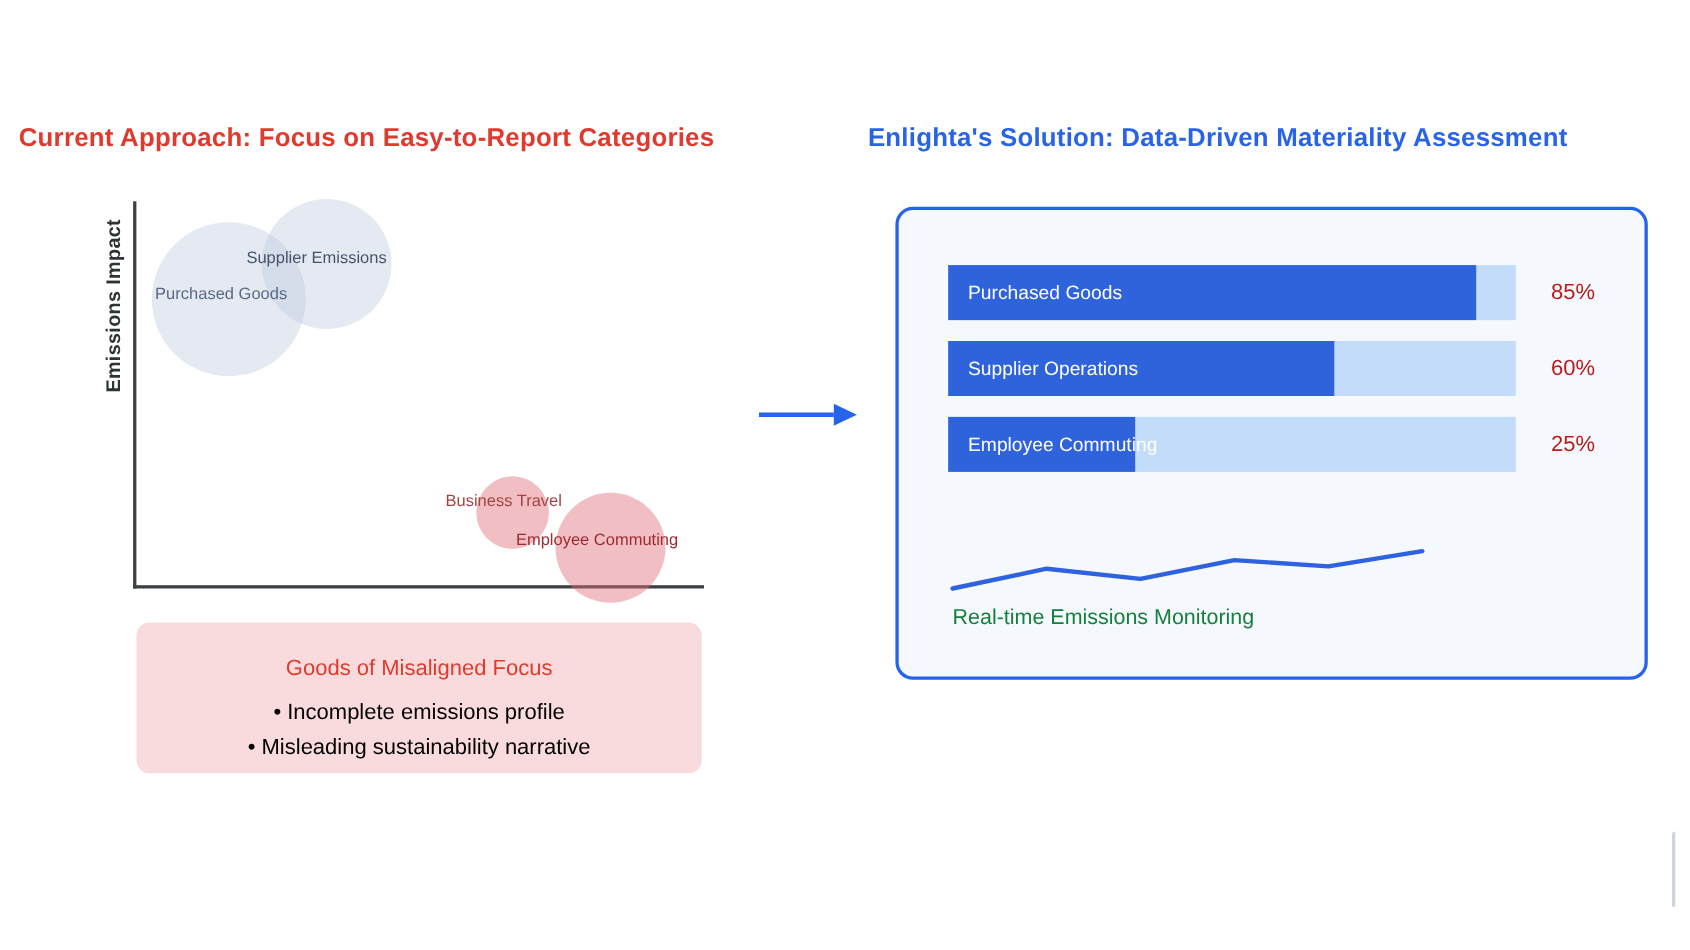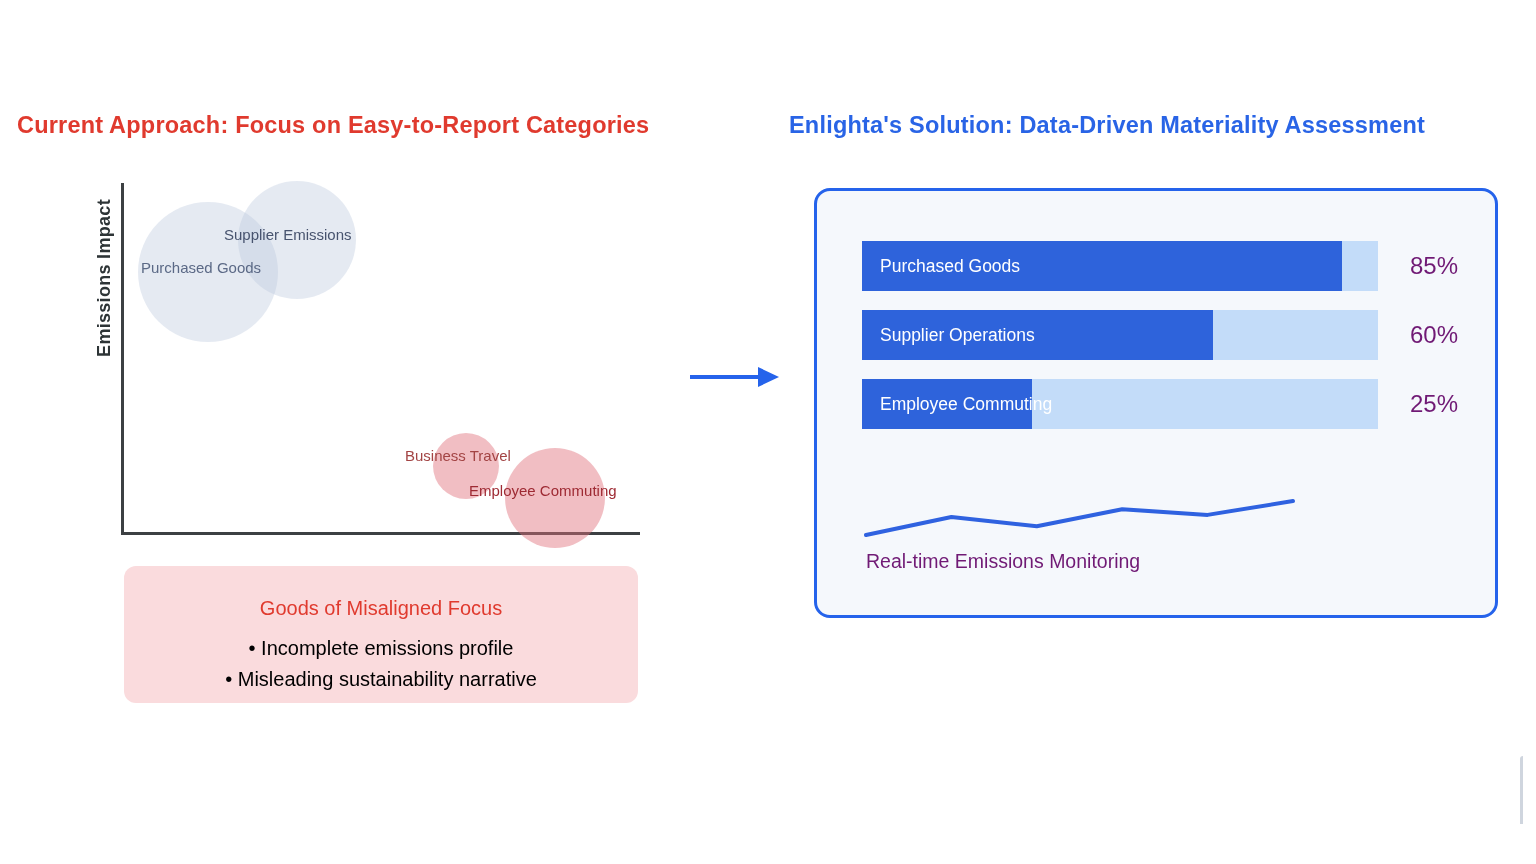--- a/index.html
+++ b/index.html
@@ -56,24 +56,24 @@
   #materiality-bars { position: absolute; left: 45px; top: 50px; width: 586px; }
   .bar-row { position: relative; width: 516px; height: 50px; margin-bottom: 19px; }
   .bar-track { position: absolute; left: 0; top: 0; width: 516px; height: 50px; background: #c3dcf9; }
   .bar-fill  { position: absolute; left: 0; top: 0; height: 50px; background: #2e63db; }
   .bar-label {
     position: absolute; left: 18px; top: 0; height: 50px; line-height: 50px;
     color: #ffffff; font-size: 17.5px; white-space: nowrap; z-index: 2;
   }
   .bar-percent {
     position: absolute; left: 548px; top: 0; height: 50px; line-height: 50px;
-    color: #701a75; font-size: 24px; white-space: nowrap;
+    color: #b91c1c; font-size: 20px; white-space: nowrap;
   }
   #monitoring-sparkline { position: absolute; left: 40px; top: 292px; }
-  #monitoring-label { position: absolute; left: 49px; top: 359px; font-size: 19.5px; color: #701a75; white-space: nowrap; }
+  #monitoring-label { position: absolute; left: 49px; top: 359px; font-size: 19.5px; color: #15803d; white-space: nowrap; }
 
   
   #footer-pill {
     position: absolute; left: 812px; top: 654px; width: 686px; height: 48px;
     background: #e8f1fd; border-radius: 10px; display: flex; align-items: center; justify-content: center;
   }
   #footer-pill-text { font-size: 19.5px; color: #2b46c8; white-space: nowrap; }
 
   
   #page-edge-artifact {

